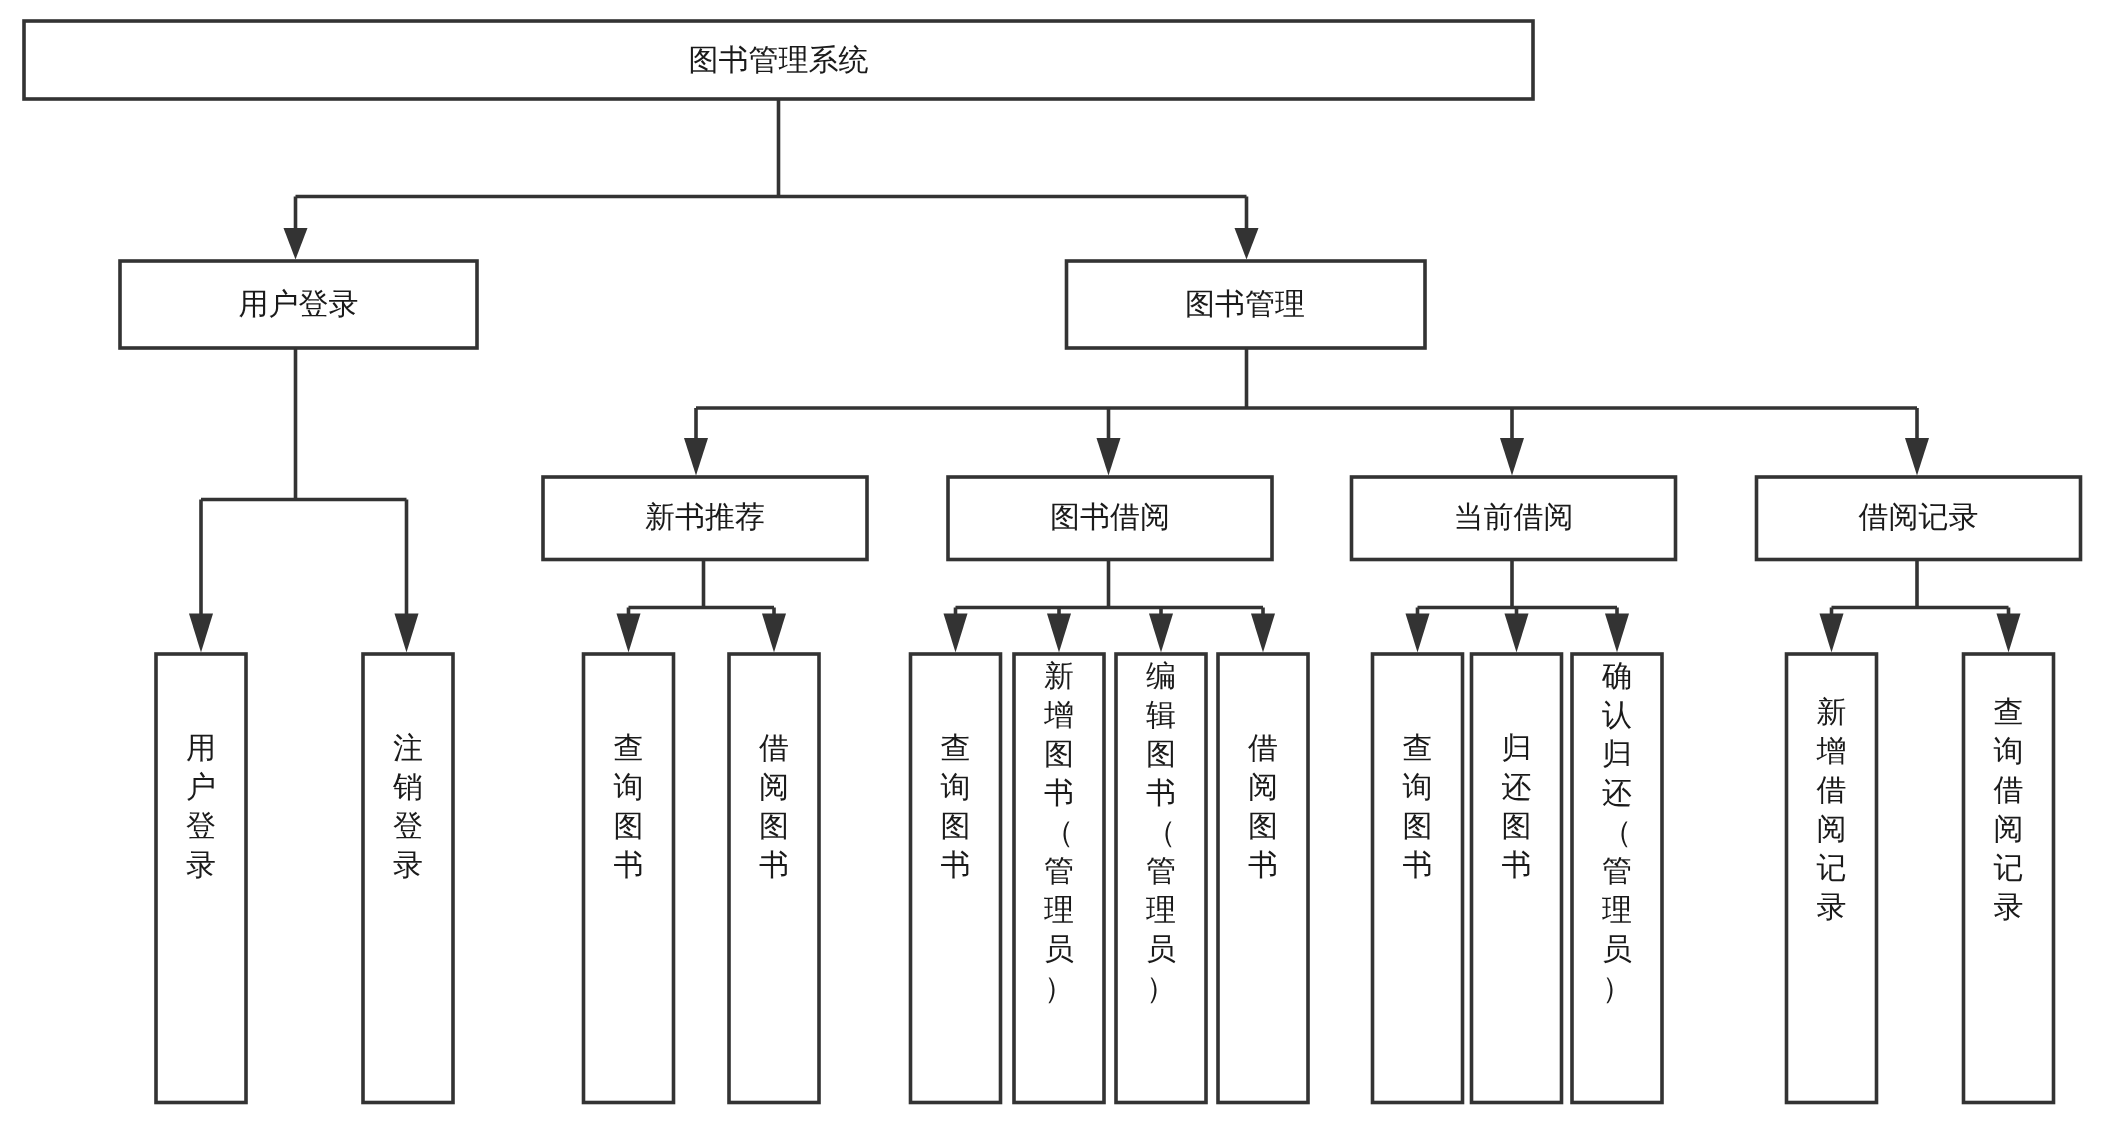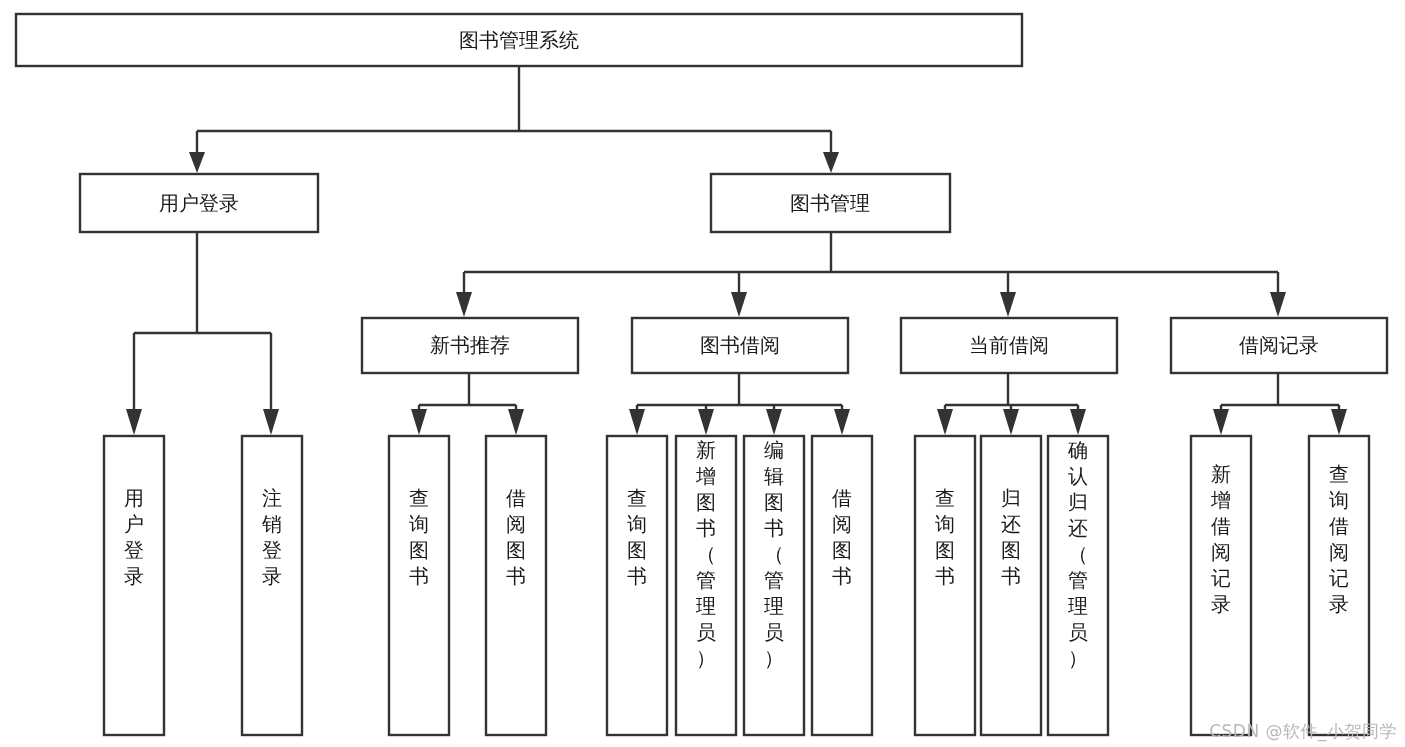--- a/index.html
+++ b/index.html
@@ -220,14 +220,13 @@
       <rect class="node-rect" x="1191" y="436" width="60" height="299"></rect>
       <text class="node-label-v" x="1221" y="481"><tspan x="1221" y="481">新</tspan><tspan x="1221" y="507">增</tspan><tspan x="1221" y="533">借</tspan><tspan x="1221" y="559">阅</tspan><tspan x="1221" y="585">记</tspan><tspan x="1221" y="611">录</tspan></text>
     </g>
     <g>
       <rect class="node-rect" x="1309" y="436" width="60" height="299"></rect>
       <text class="node-label-v" x="1339" y="481"><tspan x="1339" y="481">查</tspan><tspan x="1339" y="507">询</tspan><tspan x="1339" y="533">借</tspan><tspan x="1339" y="559">阅</tspan><tspan x="1339" y="585">记</tspan><tspan x="1339" y="611">录</tspan></text>
     </g>
 
   </svg>
 
-  <div class="watermark">CSDN @软件_小贺同学</div>
 </div>
 
 </body></html>

